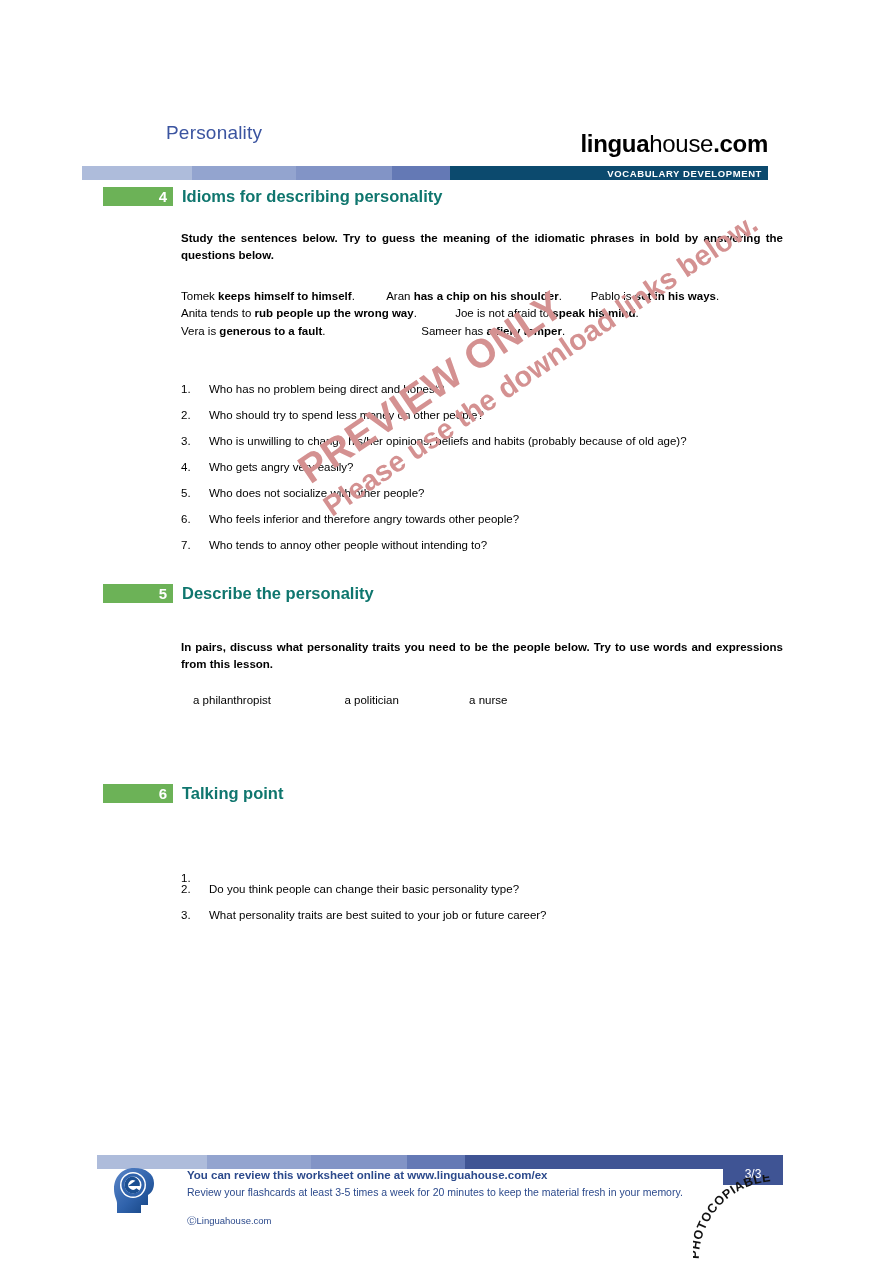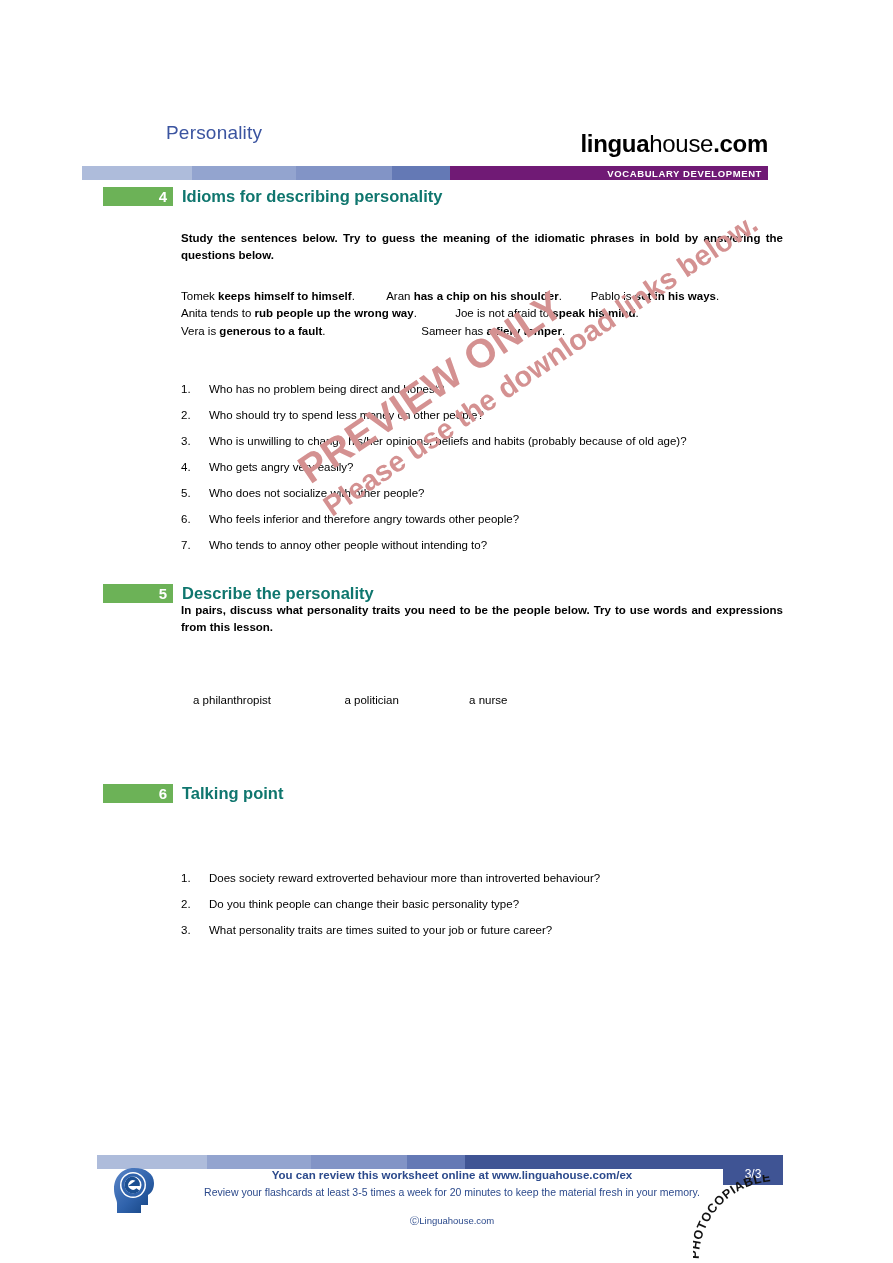--- a/index.html
+++ b/index.html
@@ -55,21 +55,21 @@
     position: absolute;
     left: 0;
     top: 50px;
     width: 686px;
     height: 14px;
     display: flex;
   }
   .gradient-bar .seg { height: 14px; }
   .seg-label {
     flex: 1 1 auto;
-    background: #701a75;
+    background: #0c4a6e;
     position: relative;
     padding-left: 20px;
   }
   .seg-label span {
     position: absolute;
     right: 6px;
     top: 50%;
     transform: translateY(-50%);
     color: #ffffff;
     font-size: 9.5px;
@@ -198,21 +198,21 @@
     position: absolute;
     left: 14px;
     top: 0px;
     width: 46px;
     height: 50px;
   }
   .footer-text {
     position: absolute;
     left: 90px;
     width: 530px;
-    text-align: center;
+    text-align: left;
     top: 2px;
   }
   .ft-line1 {
     font-size: 11.5px;
     font-weight: bold;
     color: #2c4a8c;
     line-height: 1.5;
   }
   .ft-line2 {
     font-size: 10.5px;
@@ -297,36 +297,36 @@
       <li><span class="num">5.</span><span>Who does not socialize with other people?</span></li>
       <li><span class="num">6.</span><span>Who feels inferior and therefore angry towards other people?</span></li>
       <li><span class="num">7.</span><span>Who tends to annoy other people without intending to?</span></li>
     </ol>
 
   <div class="section-head" style="top:583px;">
     <div class="sec-num">5</div>
     <div class="sec-title">Describe the personality</div>
   </div>
 
-  <div class="block instruction" style="top:602px;">In pairs, discuss what personality traits you need to be the people below.  Try to use words and expressions from this lesson.</div>
+  <div class="block instruction" style="top:639px;">In pairs, discuss what personality traits you need to be the people below.  Try to use words and expressions from this lesson.</div>
 
   <div class="block jobs" style="top:692px;" id="job-list">
       <div class="jrow">a philanthropist                       a politician                      a nurse</div>
     </div>
 
   <div class="section-head" style="top:783px;">
     <div class="sec-num">6</div>
     <div class="sec-title">Talking point</div>
   </div>
 
 
   <ol class="qlist block" style="top:871px;" id="q-list-6">
-      <li><span class="num">1.</span><span>Does society reward extroverted behaviour more than introverted behaviour?</span></li>
+      <li><span class="num">1.</span></li>
       <li><span class="num">2.</span><span>Do you think people can change their basic personality type?</span></li>
-      <li><span class="num">3.</span><span>What personality traits are times suited to your job or future career?</span></li>
+      <li><span class="num">3.</span><span>What personality traits are best suited to your job or future career?</span></li>
     </ol>
 
   <div class="watermark">
     <div class="wm1">PREVIEW ONLY</div>
     <div class="wm2">Please use the download links below.</div>
   </div>
 
   <div class="footer">
     <div class="gradient-bar">
       <div class="seg" style="width:110px;background:#aebcdb;"></div>

